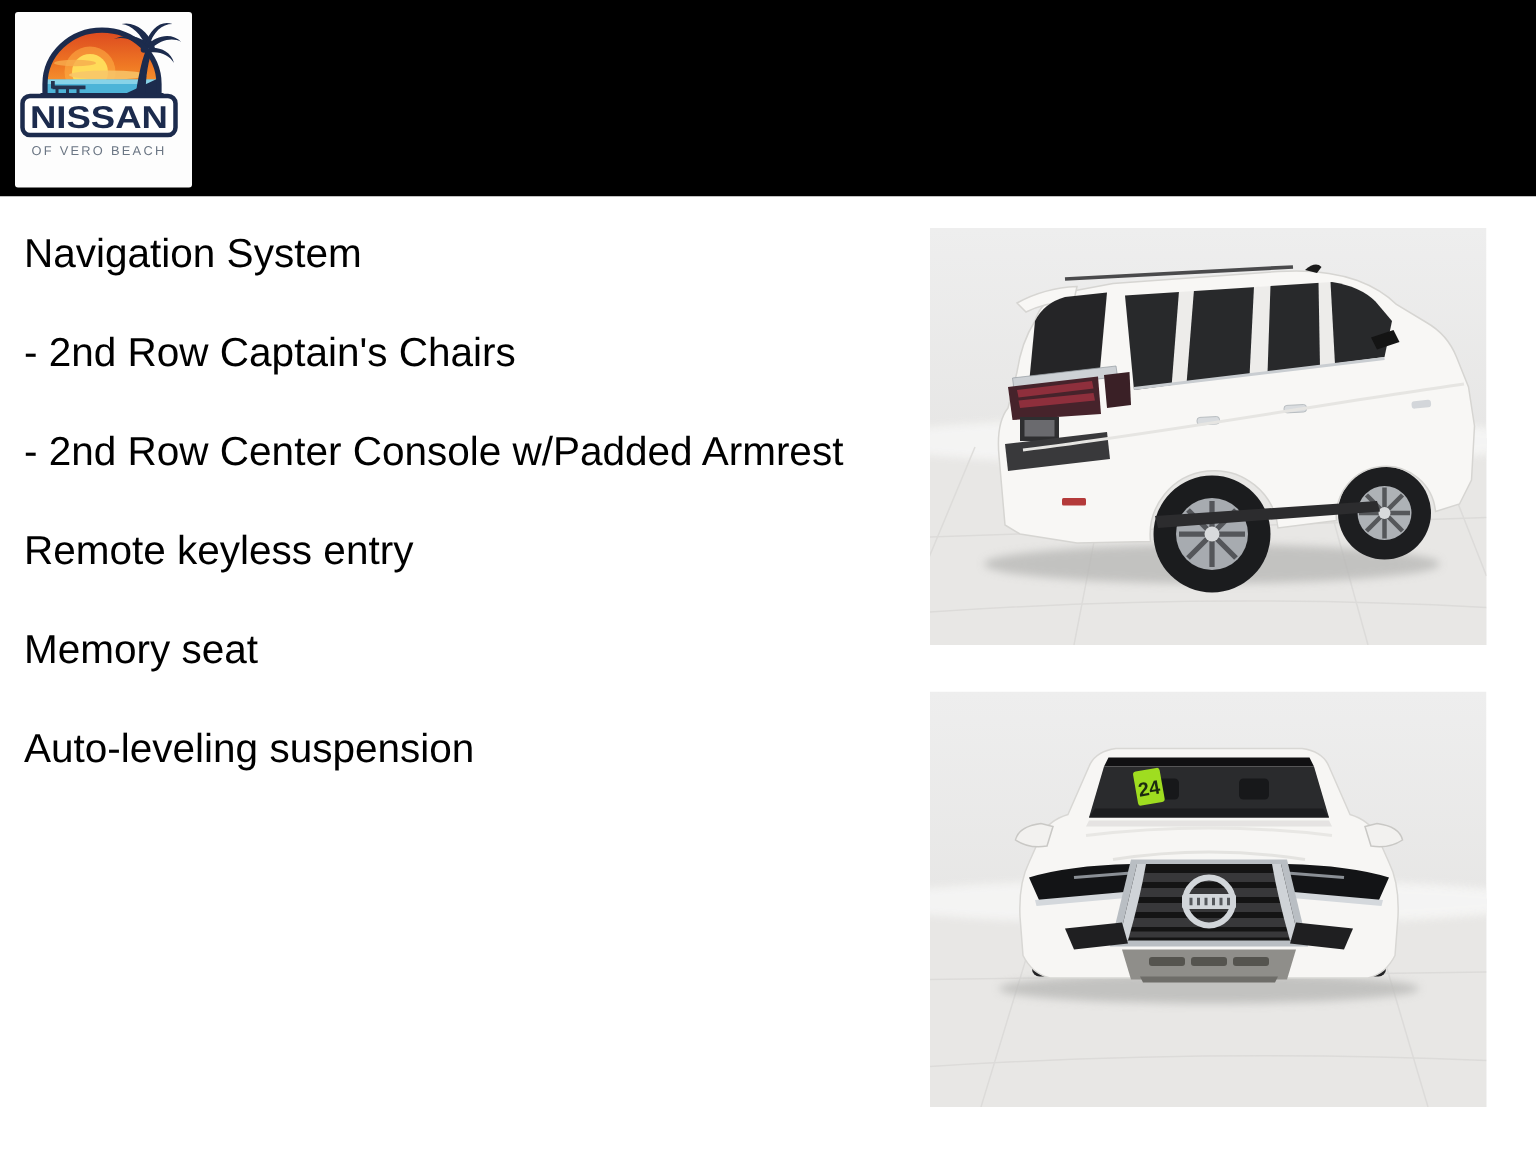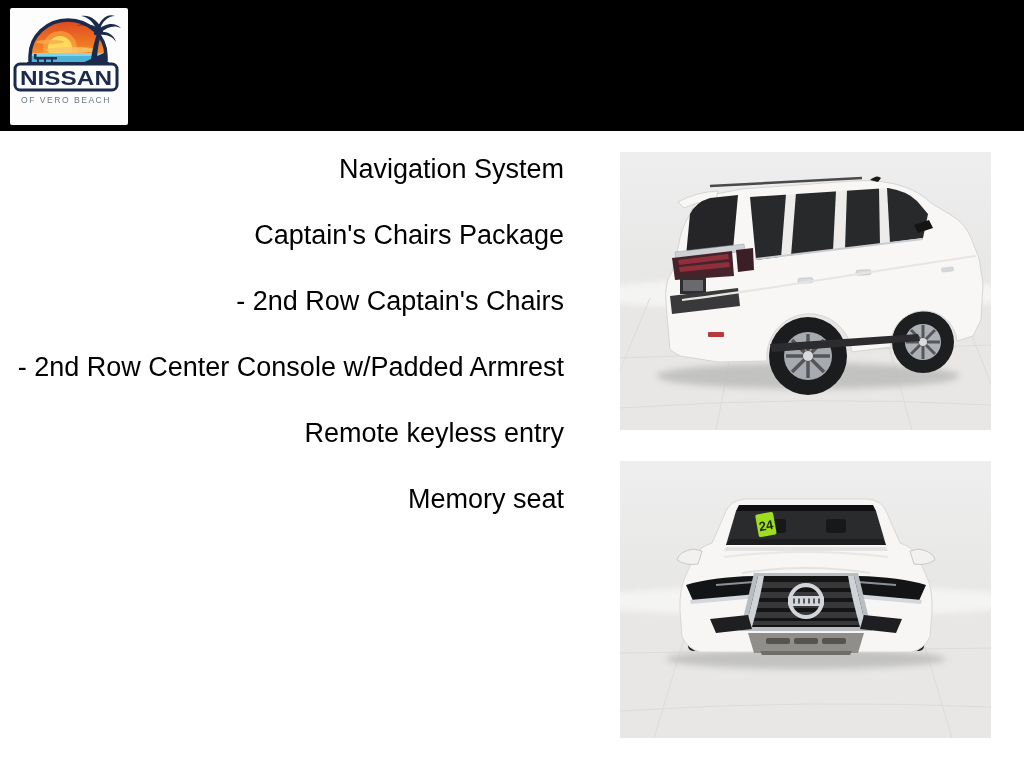--- a/index.html
+++ b/index.html
@@ -40,21 +40,20 @@
     background: #ffffff;
   }
   .features {
     position: absolute; left: 16px; top: 21px;
     width: 548px;
     margin: 0; padding: 0;
     list-style: none;
     font-size: 27px;
     line-height: 35px;
     color: #000000;
-    text-align: right;
   }
   .features li { margin: 0 0 31px 0; }
   .photos {
     position: absolute; left: 620px; top: 21px;
     width: 371px;
   }
   .photo { margin: 0; padding: 0; font-size: 0; }
   .photo svg { display: block; }
   .photo-front { margin-top: 31px; }
 </style>
@@ -111,25 +110,25 @@
       <rect x="5" y="56" width="102" height="26" rx="5" fill="#ffffff" stroke="#1c2b4d" stroke-width="3"></rect>
       <text x="56" y="77" text-anchor="middle" font-family="Liberation Sans, sans-serif" font-size="21" font-weight="bold" fill="#1c2b4d" textLength="92" lengthAdjust="spacingAndGlyphs">NISSAN</text>
       <text x="56" y="95" text-anchor="middle" font-family="Liberation Sans, sans-serif" font-size="8.5" fill="#6b7684" letter-spacing="1.5" textLength="90" lengthAdjust="spacingAndGlyphs">OF VERO BEACH</text>
     </svg>
   </div>
 </header>
 
 <main class="content">
   <ul class="features">
     <li>Navigation System</li>
-    <li>Captain's Chairs Package</li>
     <li>- 2nd Row Captain's Chairs</li>
     <li>- 2nd Row Center Console w/Padded Armrest</li>
     <li>Remote keyless entry</li>
     <li>Memory seat</li>
+    <li>Auto-leveling suspension</li>
   </ul>
 
   <div class="photos">
 
     <figure class="photo photo-rear">
       <svg width="371" height="278" viewBox="0 0 371 278">
         <defs>
           <linearGradient id="bgG1" x1="0" y1="0" x2="0" y2="1">
             <stop offset="0" stop-color="#eeeeee"></stop>
             <stop offset="1" stop-color="#e0dfdd"></stop>

